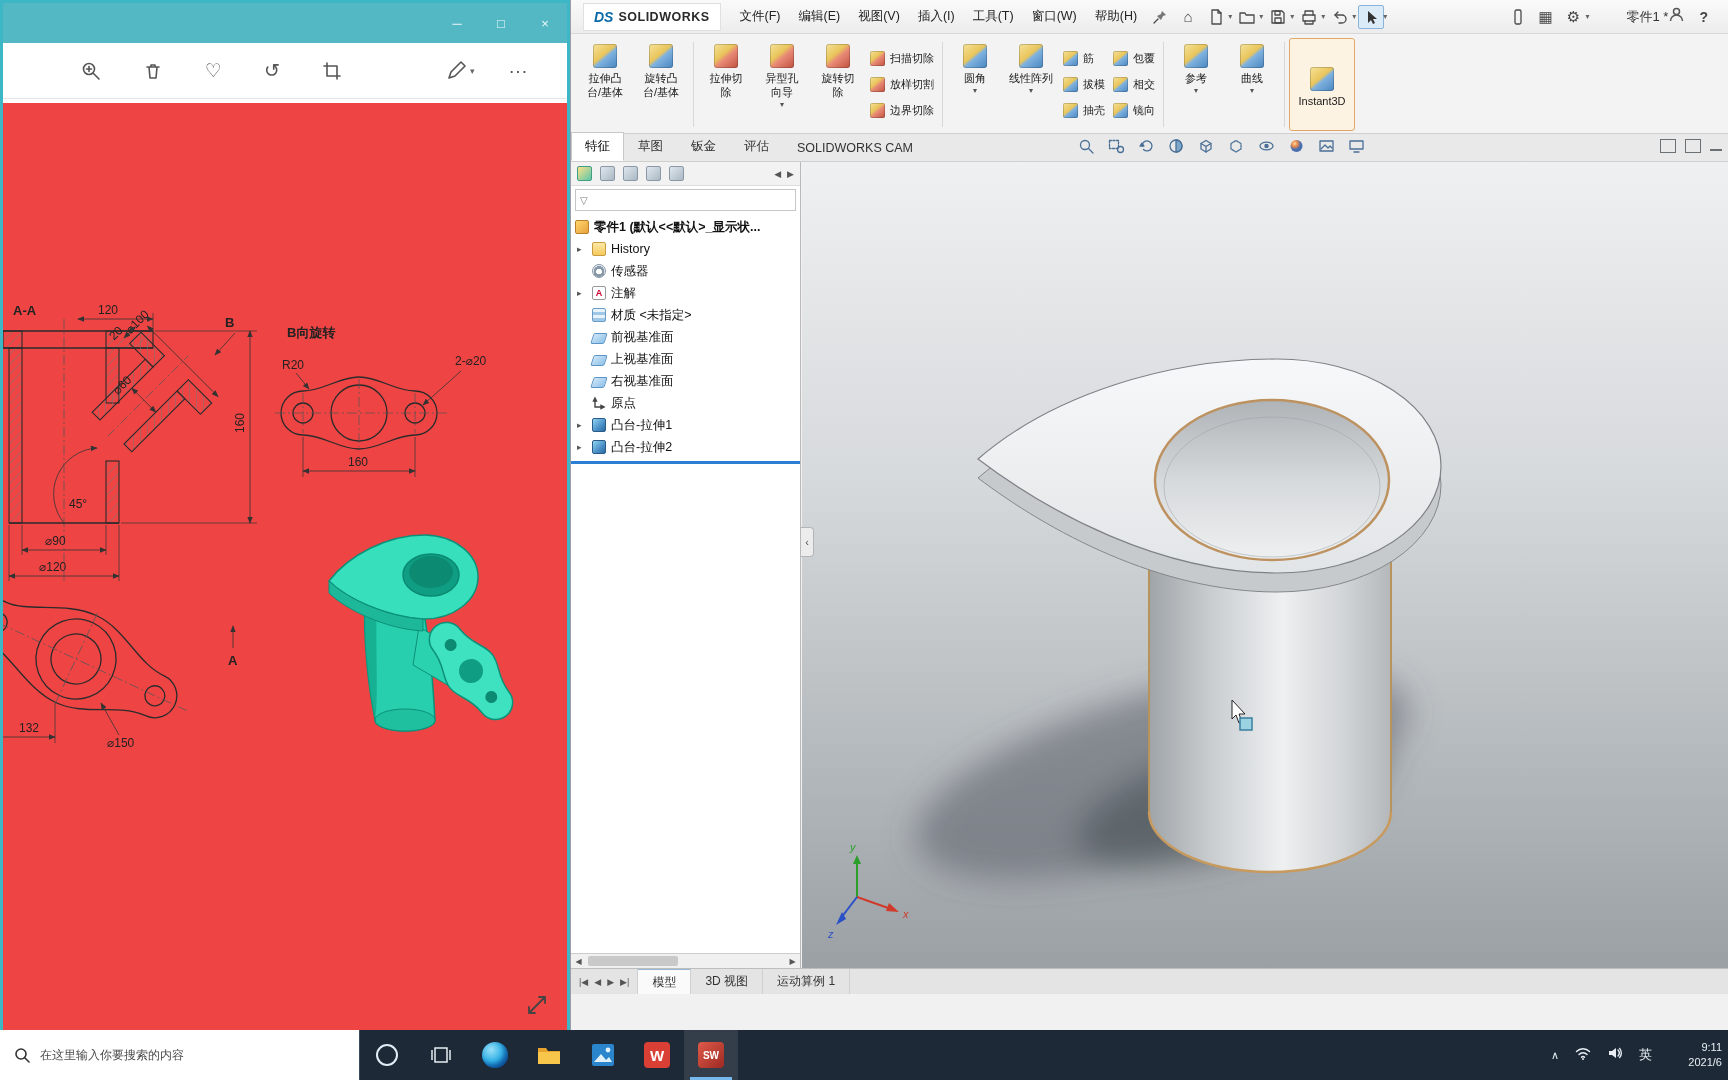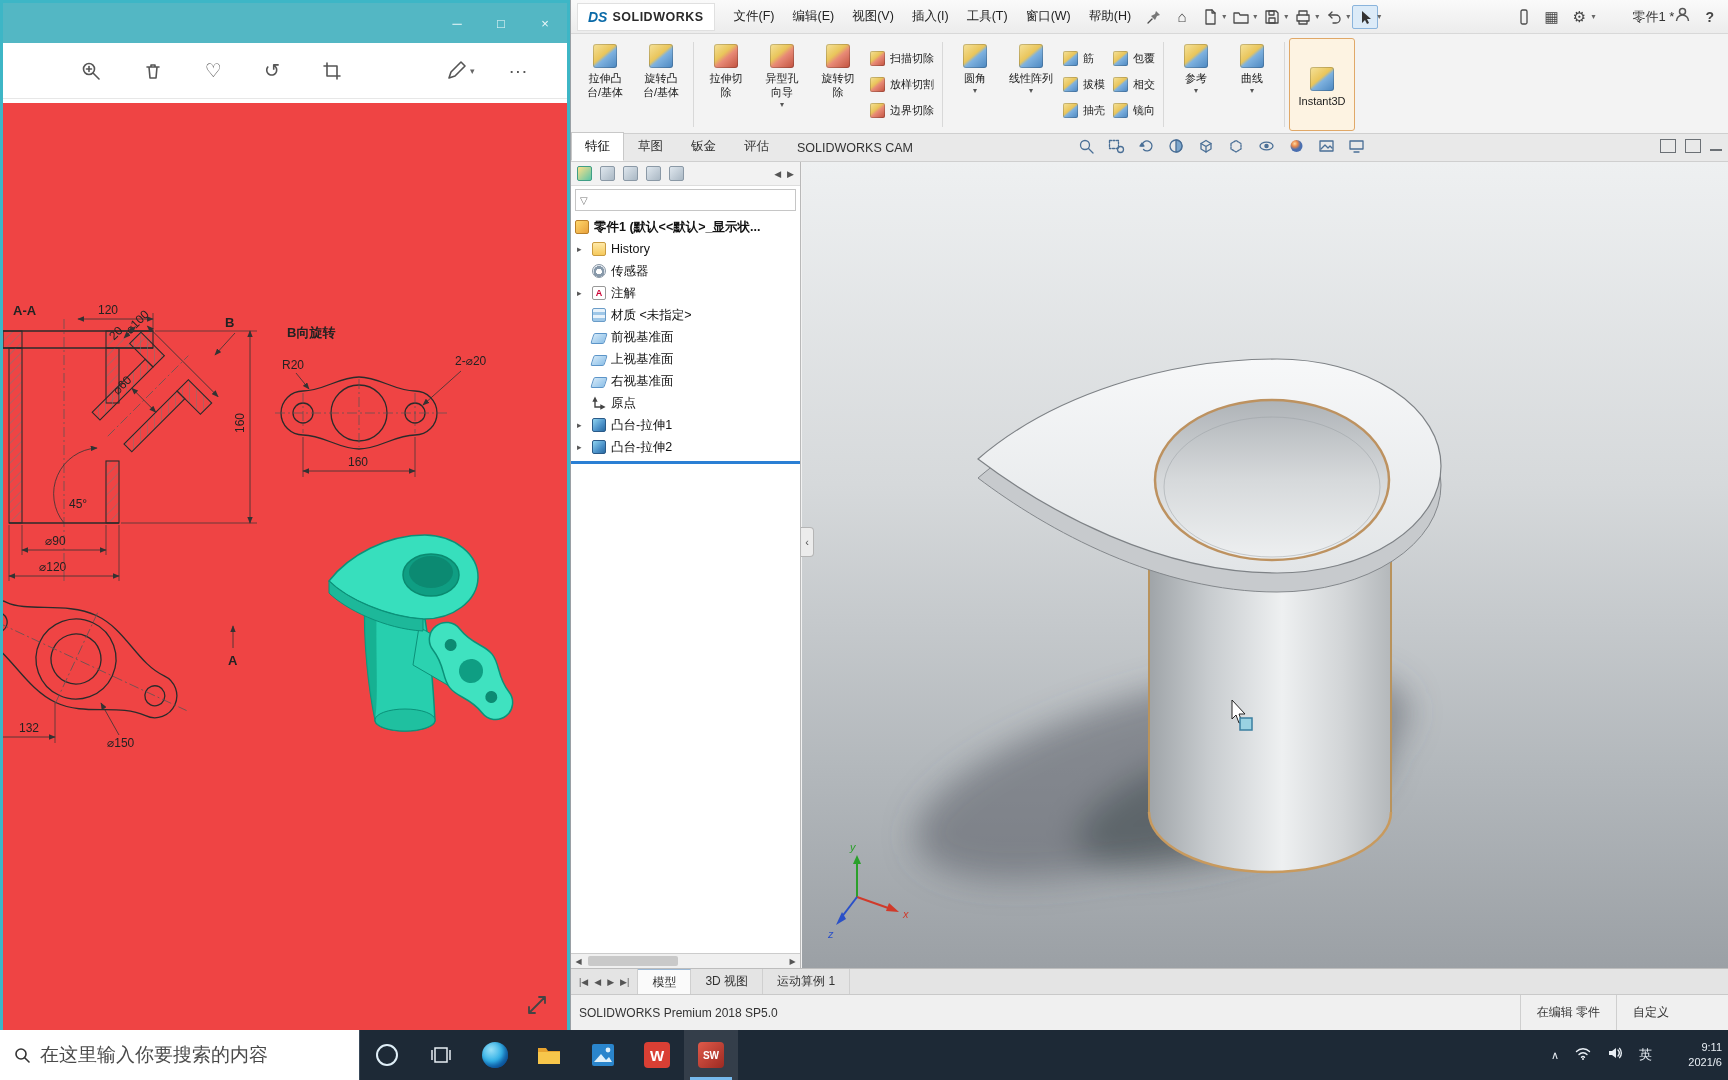--- a/index.html
+++ b/index.html
@@ -13,21 +13,21 @@
 .pv-toolbar{height:56px;background:#fff;border-bottom:1px solid #e7e7e7;display:flex;align-items:center;padding-left:78px}
 .pvi{width:22px;height:22px;margin-right:42px;color:#555;display:flex;align-items:center;justify-content:center;font-size:19px}
 .pvi svg{width:20px;height:20px;stroke:#555;fill:none;stroke-width:1.6;stroke-linecap:round;stroke-linejoin:round}
 .pv-caret{font-size:9px;color:#666;margin-left:-34px;margin-right:34px}
 .pv-canvas{position:absolute;left:0;top:100px;width:564px;height:928px;background:#ef4444;overflow:hidden}
 .pv-expand{position:absolute;right:16px;bottom:12px;width:26px;height:26px;color:#444}
 .pv-expand svg{width:24px;height:24px;stroke:#444;fill:none;stroke-width:1.8;stroke-linecap:round}
 
 
 #sw{position:absolute;left:570px;top:0;width:1158px;height:1030px;background:#f1f1f1;border-left:1px solid #9aa0a5}
-.sw-menubar{height:34px;background:linear-gradient(#fafafa,#ececec);border-bottom:1px solid #d8d8d8;display:flex;align-items:center;padding:0 6px}
+.sw-menubar{height:34px;background:linear-gradient(#fafafa,#ececec);border-bottom:1px solid #d8d8d8;display:flex;align-items:center;padding:0 12px}
 .sw-logo{height:28px;background:#fff;border:1px solid #e0e0e0;display:flex;align-items:center;gap:5px;padding:0 10px;margin-right:10px}
 .ds-mark{font-weight:bold;font-style:italic;font-size:14px;color:#0a6aa8}
 .brand{font-weight:800;font-size:12.5px;color:#2a2a2a;letter-spacing:.5px}
 .sw-menus{display:flex}
 .sw-menu{font-size:12.5px;color:#222;padding:6px 9px;cursor:default}
 .qi{width:26px;height:24px;display:flex;align-items:center;justify-content:center;color:#444;font-size:15px;margin:0 1px}
 .qi svg{width:16px;height:16px;stroke:#4a4a4a;fill:none;stroke-width:1.3;stroke-linecap:round;stroke-linejoin:round}
 .qi.active{background:#dcebf8;border:1px solid #8ab4dc;border-radius:2px}
 .qcaret{font-size:8px;color:#666;margin:0 1px 0 -2px}
 .sw-title{font-size:13px;color:#333;margin-left:36px;white-space:nowrap}
@@ -101,21 +101,21 @@
 .dtab.active{background:#fafafa;border-top:1px solid #9ab7d4;font-weight:normal}
 .sw-status{position:absolute;left:0;top:994px;width:100%;height:36px;background:#f0f0f0;border-top:1px solid #c9c9c9;display:flex;align-items:center;font-size:12px;color:#333}
 .st-left{padding-left:8px}
 .st-cell{border-left:1px solid #cfcfcf;height:100%;display:flex;align-items:center;padding:0 16px}
 .st-cell.last{width:112px}
 
 
 #taskbar{position:absolute;left:0;top:1030px;width:1728px;height:50px;background:#1d2936;display:flex;align-items:center}
 .tb-search{width:360px;height:50px;background:#fff;display:flex;align-items:center;gap:10px;padding-left:14px;border-right:1px solid #3a4a5a}
 .tb-search svg{width:16px;height:16px;stroke:#333;fill:none;stroke-width:1.6;stroke-linecap:round}
-.tb-search span{font-size:19px;color:#4a4a4a;white-space:nowrap}
+.tb-search span{font-size:12px;color:#4a4a4a;white-space:nowrap}
 .slot{width:54px;height:50px;display:flex;align-items:center;justify-content:center;position:relative}
 .slot.active-app{background:rgba(255,255,255,.1)}
 .slot.active-app::after{content:"";position:absolute;left:6px;right:6px;bottom:0;height:3px;background:#76b9ed}
 .cortana-ring{width:22px;height:22px;border:2px solid #dfeef7;border-radius:50%}
 .taskview svg{width:22px;height:22px;stroke:#e8eef4;fill:none;stroke-width:1.5}
 .edge-ic{width:26px;height:26px;border-radius:50%;background:radial-gradient(circle at 35% 30%,#9ae0f7,#35b3e8 45%,#0b67c2 82%);box-shadow:inset -3px -3px 5px rgba(6,60,120,.6)}
 .photos-ic svg,.folder-ic svg{width:26px;height:26px}
 .wps-ic{width:26px;height:26px;background:#d93f34;border-radius:4px;color:#fff;font-weight:bold;font-size:15px;display:flex;align-items:center;justify-content:center}
 .sw-ic{width:26px;height:26px;background:linear-gradient(135deg,#e05a4a,#9c2a22);border-radius:4px;color:#fff;font-weight:bold;font-size:10px;display:flex;align-items:center;justify-content:center}
 .tb-tray{margin-left:auto;display:flex;align-items:center;gap:16px;padding-right:6px;color:#e8eef4}
@@ -720,26 +720,20 @@
         <span>|◀</span>
         <span>◀</span>
         <span>▶</span>
         <span>▶|</span>
       </div>
       <span class="dtab active">模型</span>
       <span class="dtab">3D 视图</span>
       <span class="dtab">运动算例 1</span>
     </div>
 
-    <div class="sw-status">
-      <span class="st-left">SOLIDWORKS Premium 2018 SP5.0</span>
-      <span style="flex:1"></span>
-      <span class="st-cell">在编辑 零件</span>
-      <span class="st-cell last">自定义</span>
-    </div>
   </section>
 
   <footer id="taskbar">
     <div class="tb-search">
       <svg viewBox="0 0 16 16">
           <circle cx="7" cy="7" r="5"></circle>
           <line x1="10.7" y1="10.7" x2="15" y2="15"></line>
         </svg>
       <span>在这里输入你要搜索的内容</span>
     </div>

